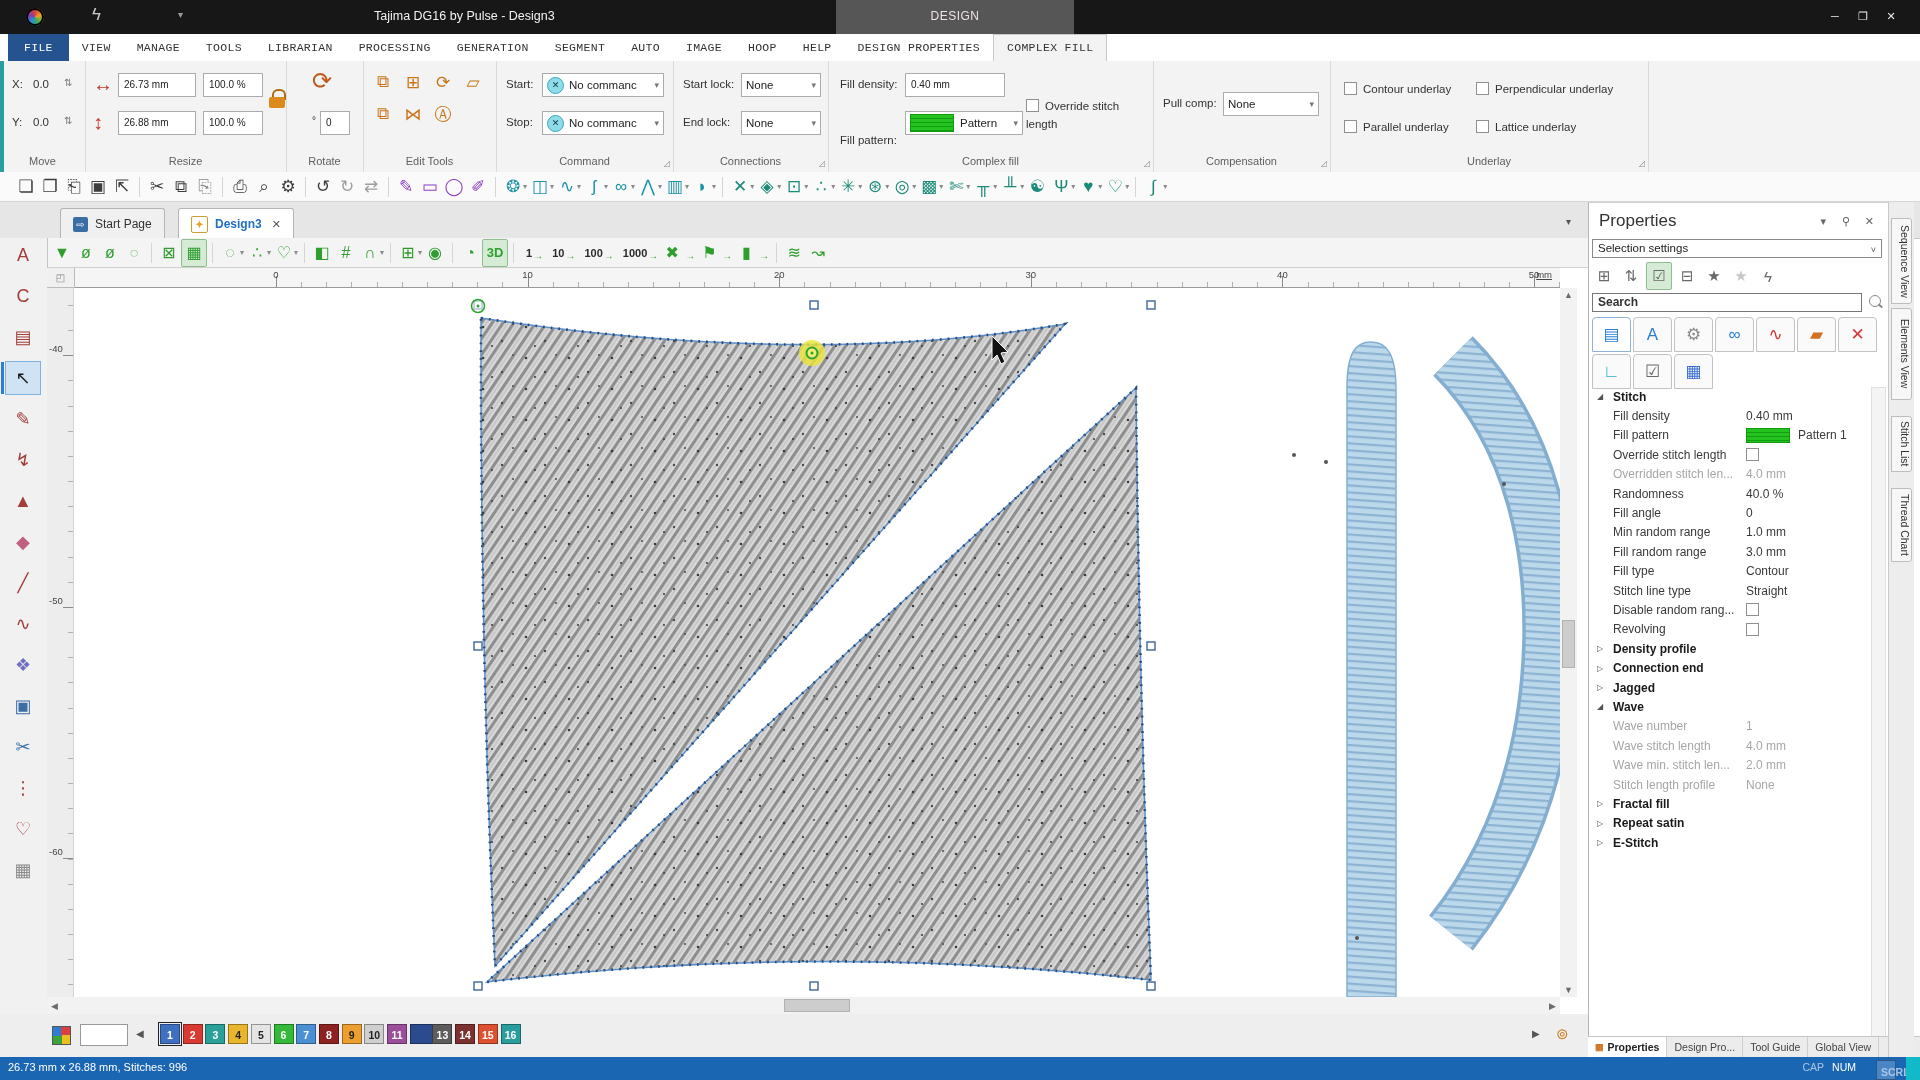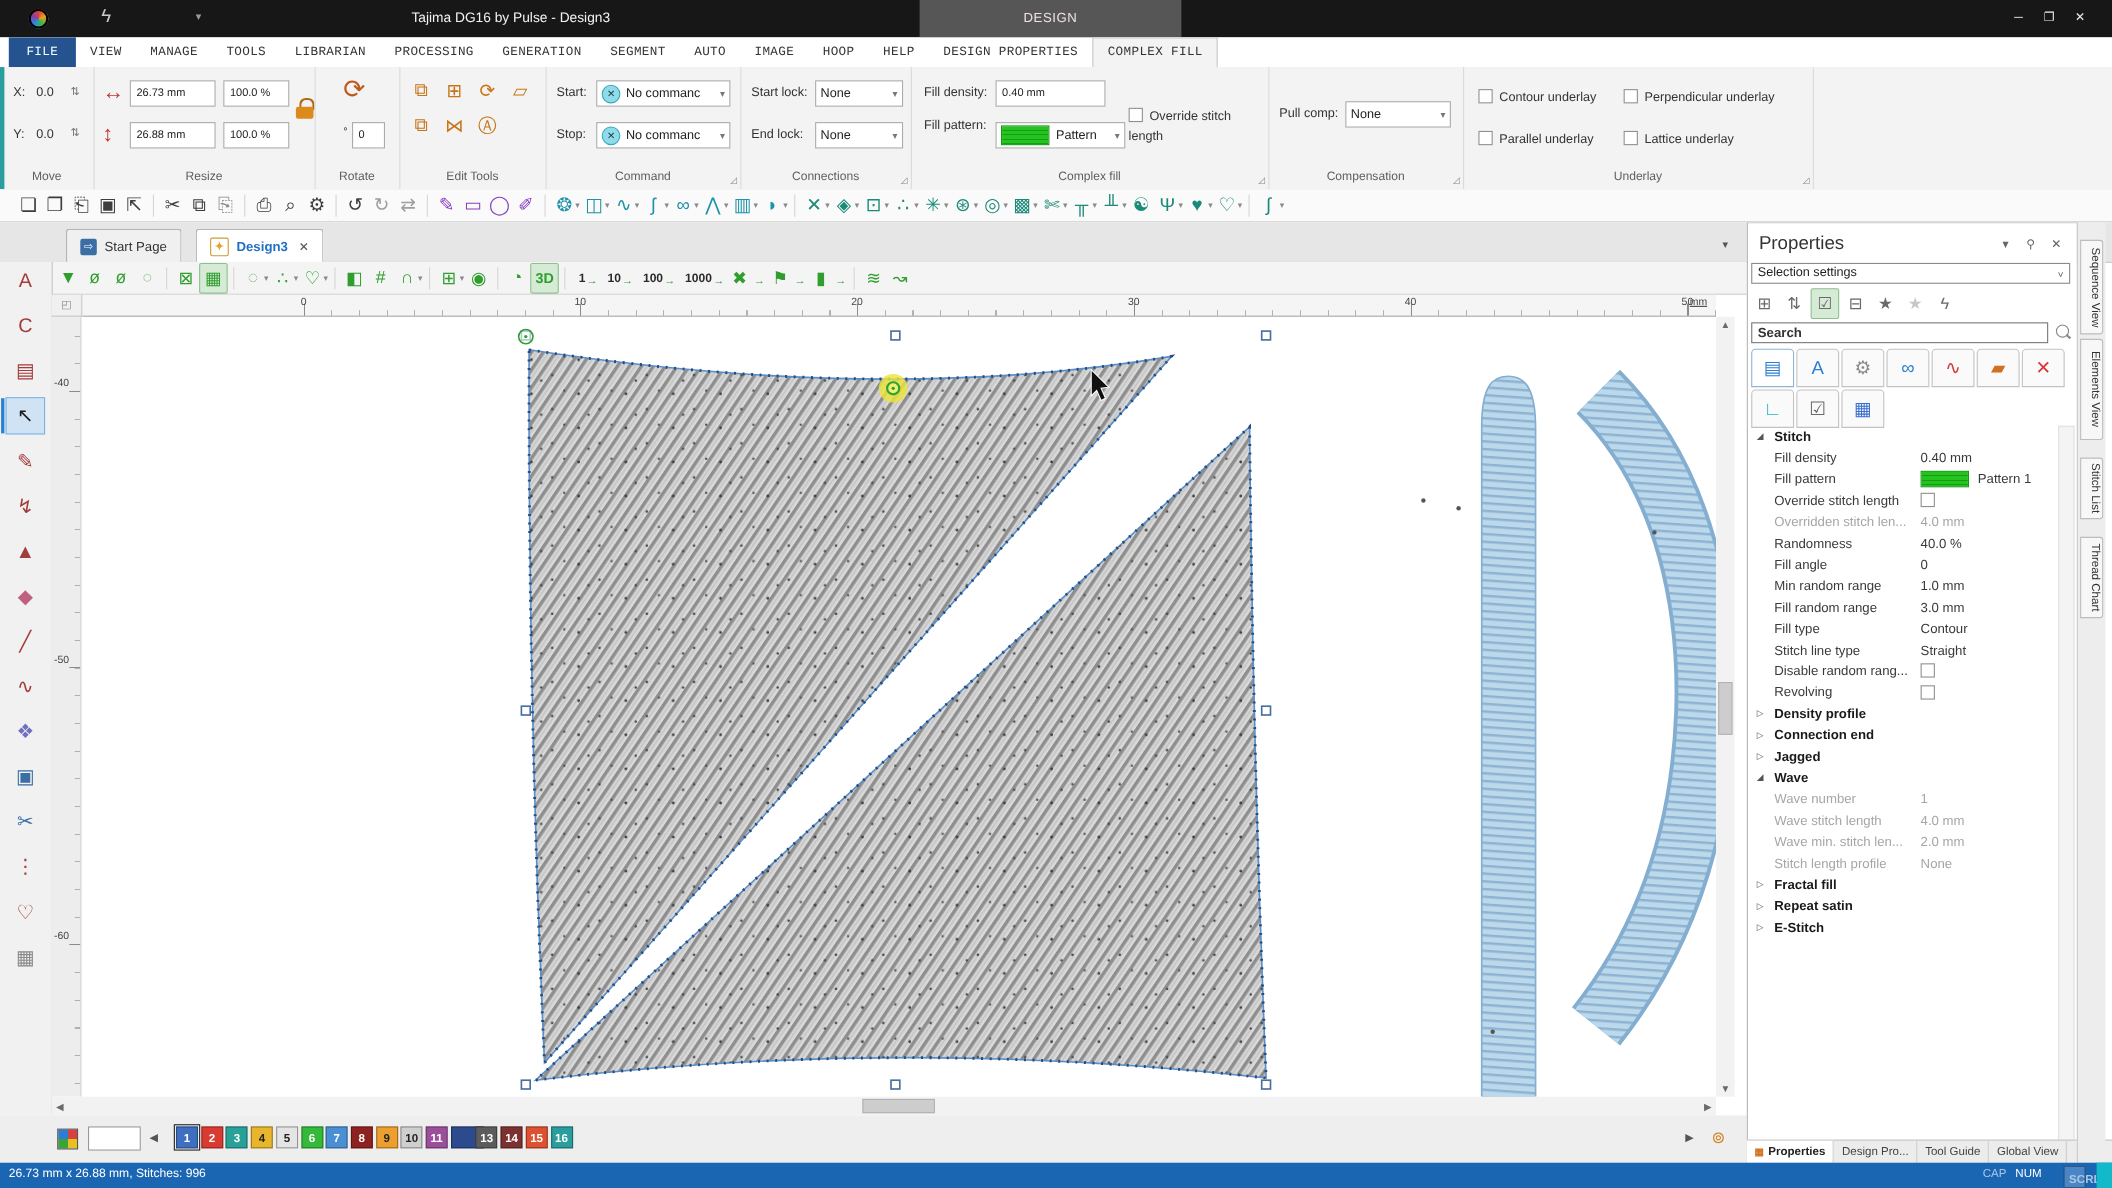--- a/index.html
+++ b/index.html
@@ -249,21 +249,21 @@
         <span>None</span>
         <span class="caret">▾</span>
       </div>
       <span class="launcher">◿</span>
       <div class="glabel">Connections</div>
     </div>
 
     <div class="rgroup" style="left:828px;width:325px">
       <span class="rlbl" style="left:12px;top:17px">Fill density:</span>
       <div class="fbox" style="left:77px;top:12px;width:100px">0.40 mm</div>
-      <span class="rlbl" style="left:12px;top:47px">Fill pattern:</span>
+      <span class="rlbl" style="left:12px;top:73px">Fill pattern:</span>
       <div class="combo" style="left:77px;top:50px;width:118px">
         <span class="greenswatch" style="width:42px;height:16px;margin-right:6px"></span>
         <span>Pattern</span>
         <span class="caret">▾</span>
       </div>
       <span style="position:absolute;left:198px;top:35px"><span class="chk"></span><span class="chklbl">Override stitch length</span></span>
       <span class="launcher">◿</span>
       <div class="glabel">Complex fill</div>
     </div>
 

